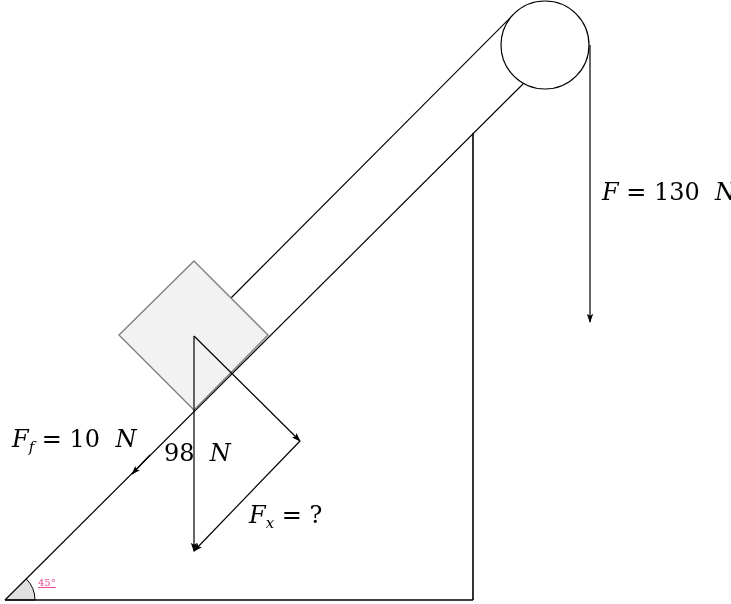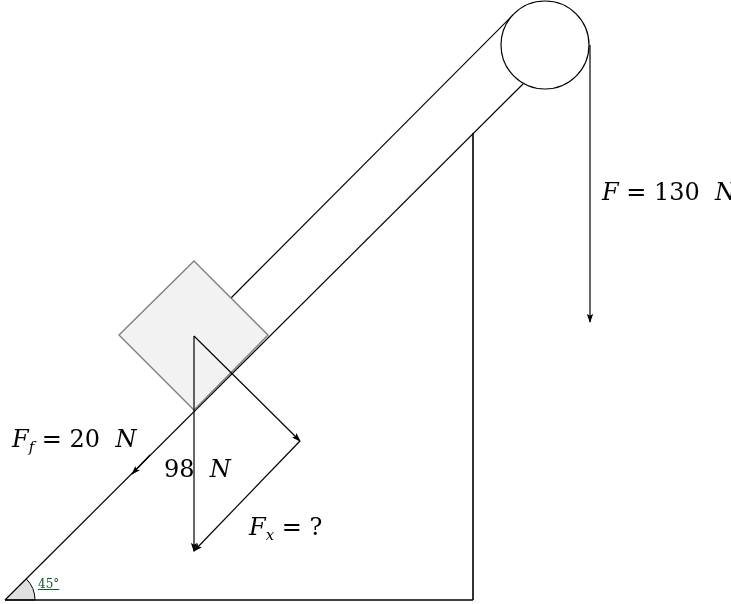--- a/index.html
+++ b/index.html
@@ -11,22 +11,22 @@
       font-size: 24px;
       color: #000000;
       white-space: nowrap;
       line-height: 1;
     }
     .label i { font-style: italic; }
     .label sub { font-size: 15px; font-style: italic; vertical-align: -5px; }
     .angle-label {
       position: absolute;
       font-family: "DejaVu Serif", "Liberation Serif", serif;
-      font-size: 12px;
-      color: #14532d;
+      font-size: 10px;
+      color: #ec4899;
       line-height: 1;
       text-decoration: underline;
     }
   </style>
 </head>
 <body>
 
 <svg id="canvas" width="731" height="604" viewBox="0 0 731 604">
   <defs>
     <marker id="arrow" viewBox="0 0 10 10" refX="9" refY="5" markerWidth="9" markerHeight="9" orient="auto-start-reverse" markerUnits="userSpaceOnUse">
@@ -57,24 +57,24 @@
   <line x1="300" y1="441" x2="194" y2="551" stroke="#000" stroke-width="1.2" marker-end="url(#arrow)"></line>
 
   <line x1="150" y1="455" x2="132" y2="474" stroke="#000" stroke-width="1.2" marker-end="url(#arrow)"></line>
 </svg>
 
 <div class="label" style="left:602px; top:180px;">
   <i>F</i><span> = </span><span>130</span>&nbsp;&nbsp;<i>N</i>
 </div>
 
 <div class="label" style="left:12px; top:427px;">
-  <i>F</i><sub>f</sub><span> = </span><span>20</span>&nbsp;&nbsp;<i>N</i>
+  <i>F</i><sub>f</sub><span> = </span><span>10</span>&nbsp;&nbsp;<i>N</i>
 </div>
 
-<div class="label" style="left:164px; top:457px;">
+<div class="label" style="left:164px; top:441px;">
   <span>98</span>&nbsp;&nbsp;<i>N</i>
 </div>
 
-<div class="label" style="left:249px; top:515px;">
+<div class="label" style="left:249px; top:503px;">
   <i>F</i><sub>x</sub><span> = </span><span>?</span>
 </div>
 
 <div class="angle-label" style="left:38px; top:578px;">45°</div>
 
 </body></html>

